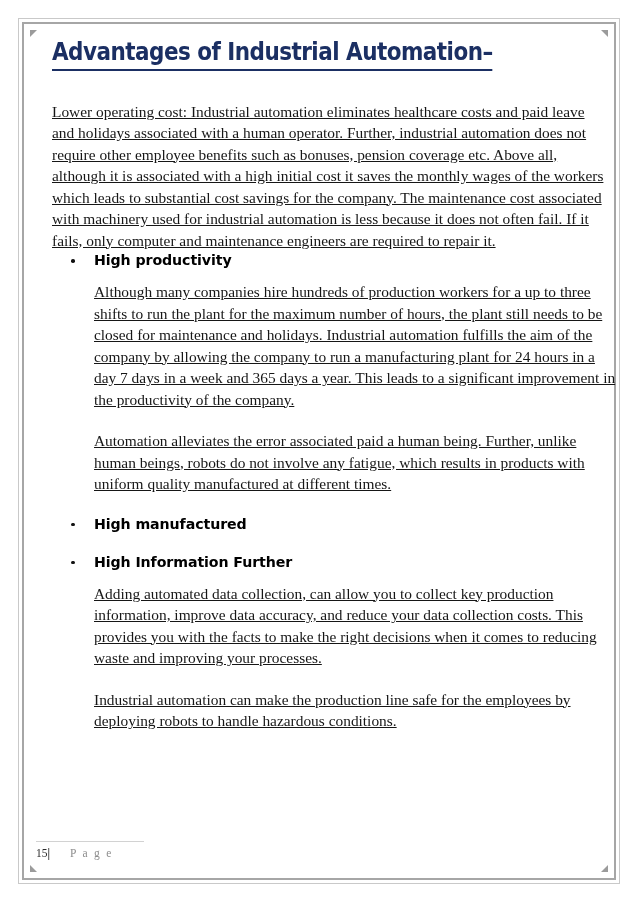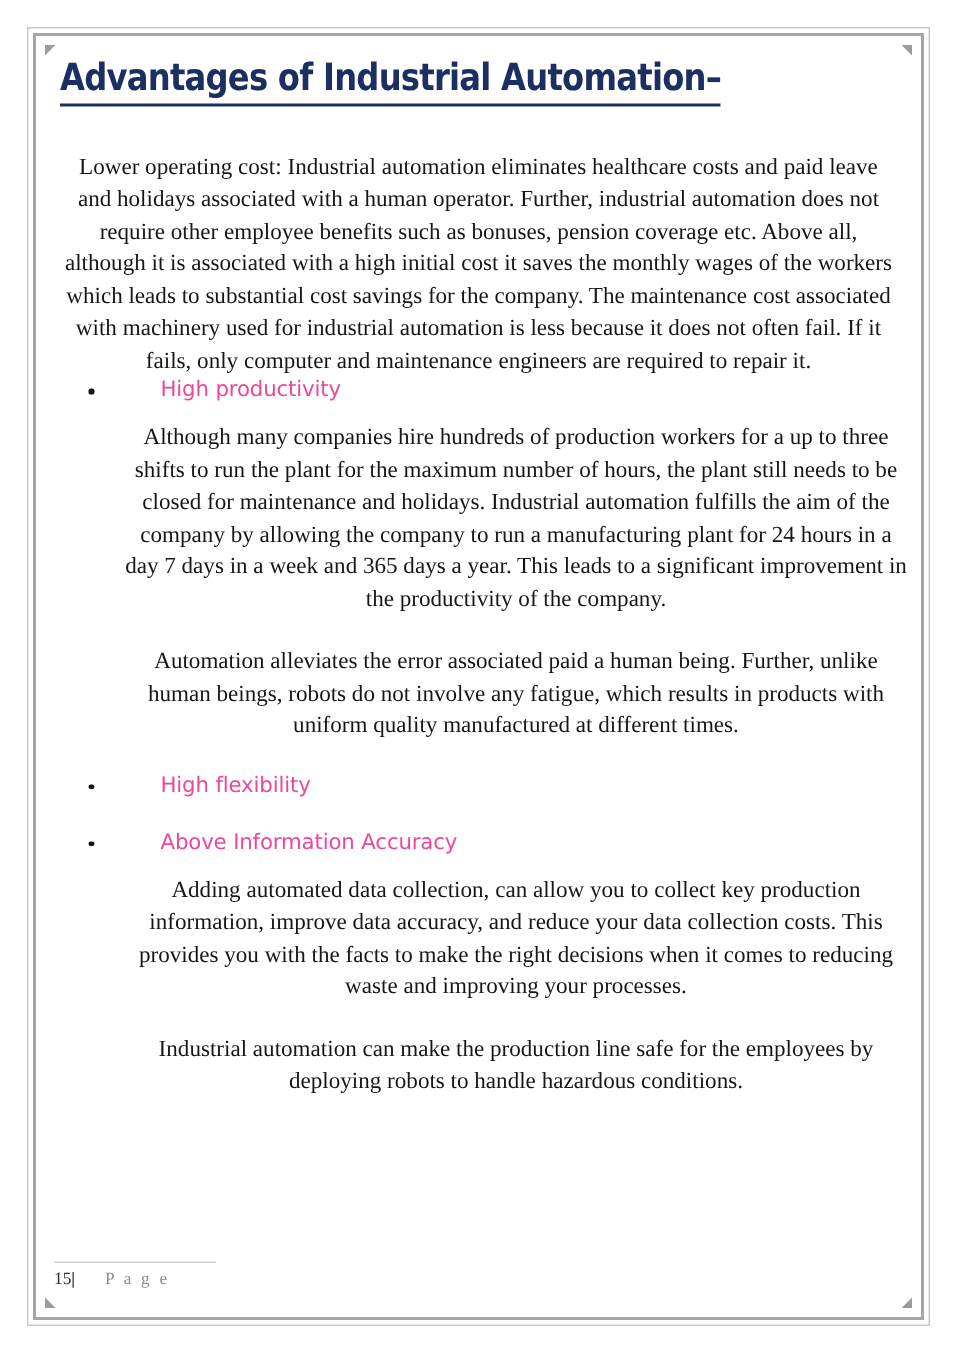--- a/index.html
+++ b/index.html
@@ -70,21 +70,21 @@
   }
   .corner-br {
     right: 30px; bottom: 30px;
     border-bottom: 7px solid #9b9b9b;
     border-left: 7px solid transparent;
   }
 
   
   .content {
     position: absolute;
-    left: 40px;
+    left: 52px;
     top: 34px;
     width: 566px;
   }
 
   
   .doc-title {
     font-family: "DejaVu Sans", "Liberation Sans", sans-serif;
     font-weight: bold;
     font-size: 25px;
     line-height: 1.1;
@@ -102,22 +102,23 @@
     margin-top: 4px;
     margin-bottom: 30px;
   }
 
   
   p.body-para {
     margin: 0 0 0 0;
     font-size: 15.4px;
     line-height: 21.5px;
     color: #161616;
-    text-align: center;
+    text-align: left;
     font-family: "Liberation Serif", "DejaVu Serif", serif;
+    text-decoration: underline;
   }
 
   .intro {
     width: 558px;
     margin-bottom: 20px;
   }
 
   
   ul.adv-list {
     list-style: none;
@@ -142,26 +143,25 @@
     position: absolute;
     left: 19px;
     top: 8px;
     width: 3.5px;
     height: 3.5px;
     border-radius: 50%;
     background: #111111;
   }
   .bullet-title {
     font-family: "DejaVu Sans", "Liberation Sans", sans-serif;
-    font-weight: normal;
+    font-weight: bold;
     font-size: 14.2px;
     line-height: 18px;
-    color: #ec4899;
+    color: #000000;
     letter-spacing: -0.1px;
-    margin-left: 25px;
   }
 
   .bullet-body {
     padding-left: 42px;
     width: 524px;
   }
 
   
   .footer {
     position: absolute;
@@ -229,28 +229,28 @@
         <p class="body-para bullet-body">Although many companies hire hundreds of production workers for a up to three shifts to run the plant for the maximum number of hours, the plant still needs to be closed for maintenance and holidays. Industrial automation fulfills the aim of the company by allowing the company to run a manufacturing plant for 24 hours in a day 7 days in a week and 365 days a year. This leads to a significant improvement in the productivity of the company.</p>
       </li>
 
       <li>
         <p class="body-para bullet-body">Automation alleviates the error associated paid a human being. Further, unlike human beings, robots do not involve any fatigue, which results in products with uniform quality manufactured at different times.</p>
       </li>
 
       <li>
         <div class="bullet-head">
           <span class="bullet-dot"></span>
-          <span class="bullet-title">High flexibility</span>
+          <span class="bullet-title">High manufactured</span>
         </div>
       </li>
 
       <li>
         <div class="bullet-head">
           <span class="bullet-dot"></span>
-          <span class="bullet-title">Above Information Accuracy</span>
+          <span class="bullet-title">High Information Further</span>
         </div>
         <p class="body-para bullet-body">Adding automated data collection, can allow you to collect key production information, improve data accuracy, and reduce your data collection costs.  This provides you with the facts to make the right decisions when it comes to reducing waste and improving your processes.</p>
       </li>
 
       <li>
         <p class="body-para bullet-body">Industrial automation can make the production line safe for the employees by deploying robots to handle hazardous conditions.</p>
       </li>
 
     </ul>
   </div>

